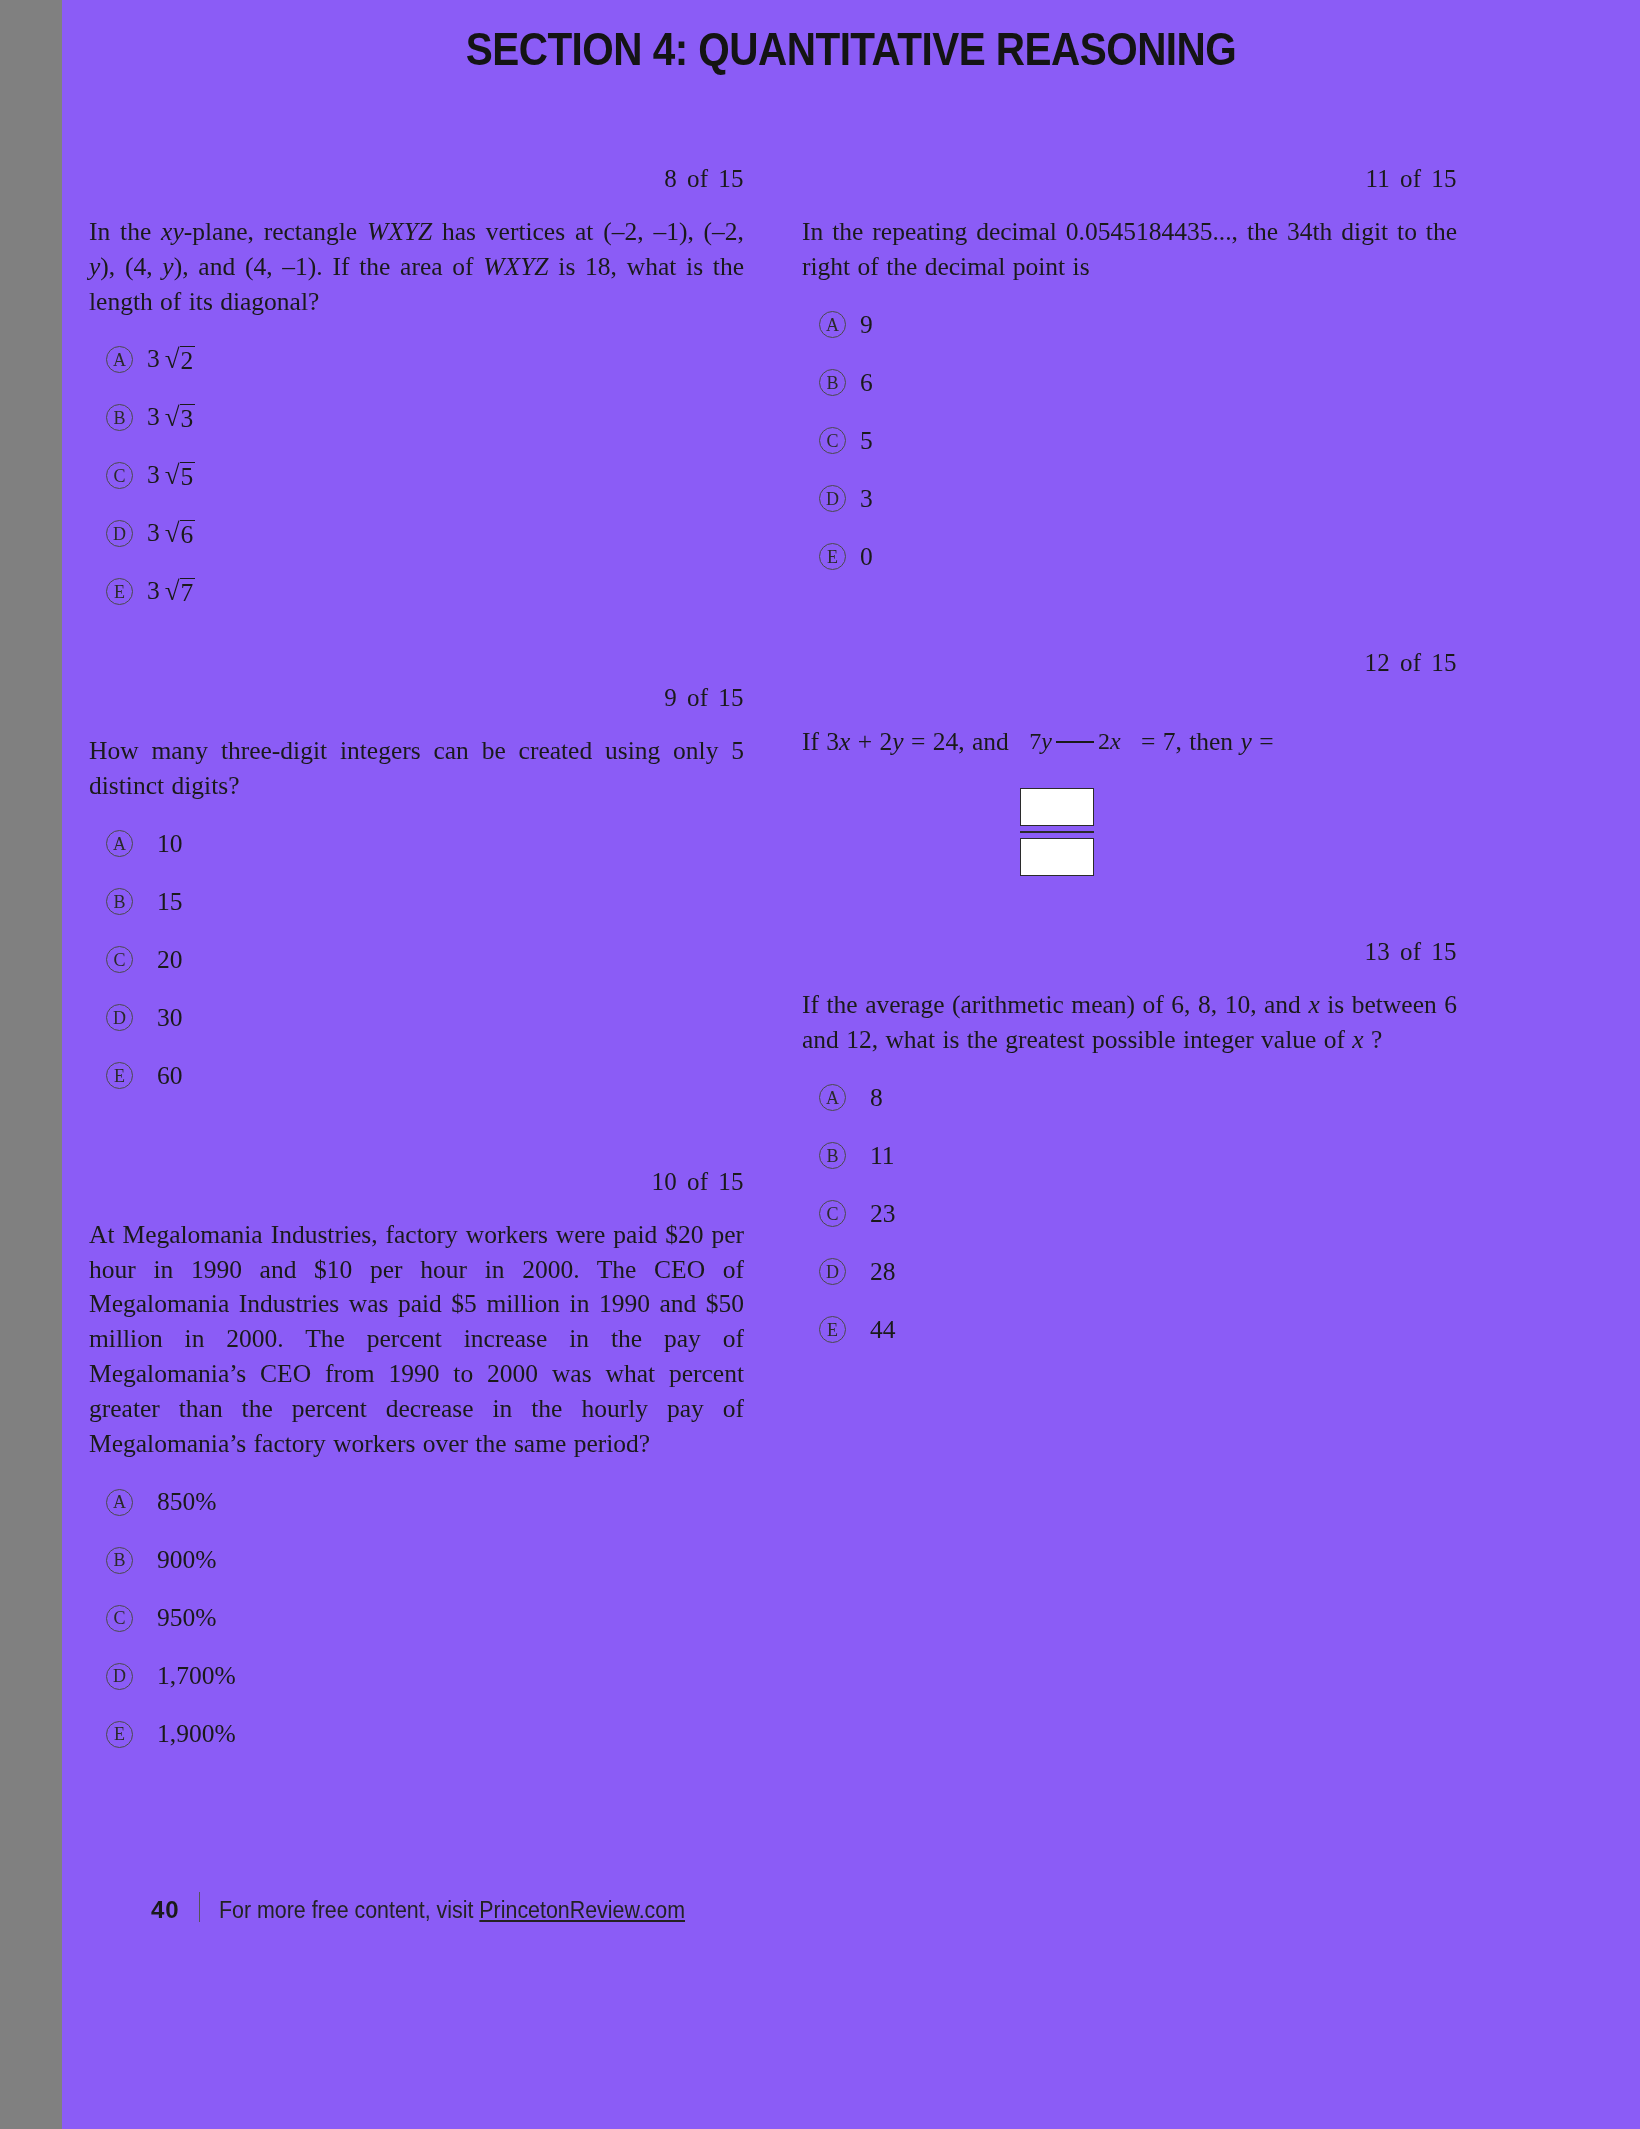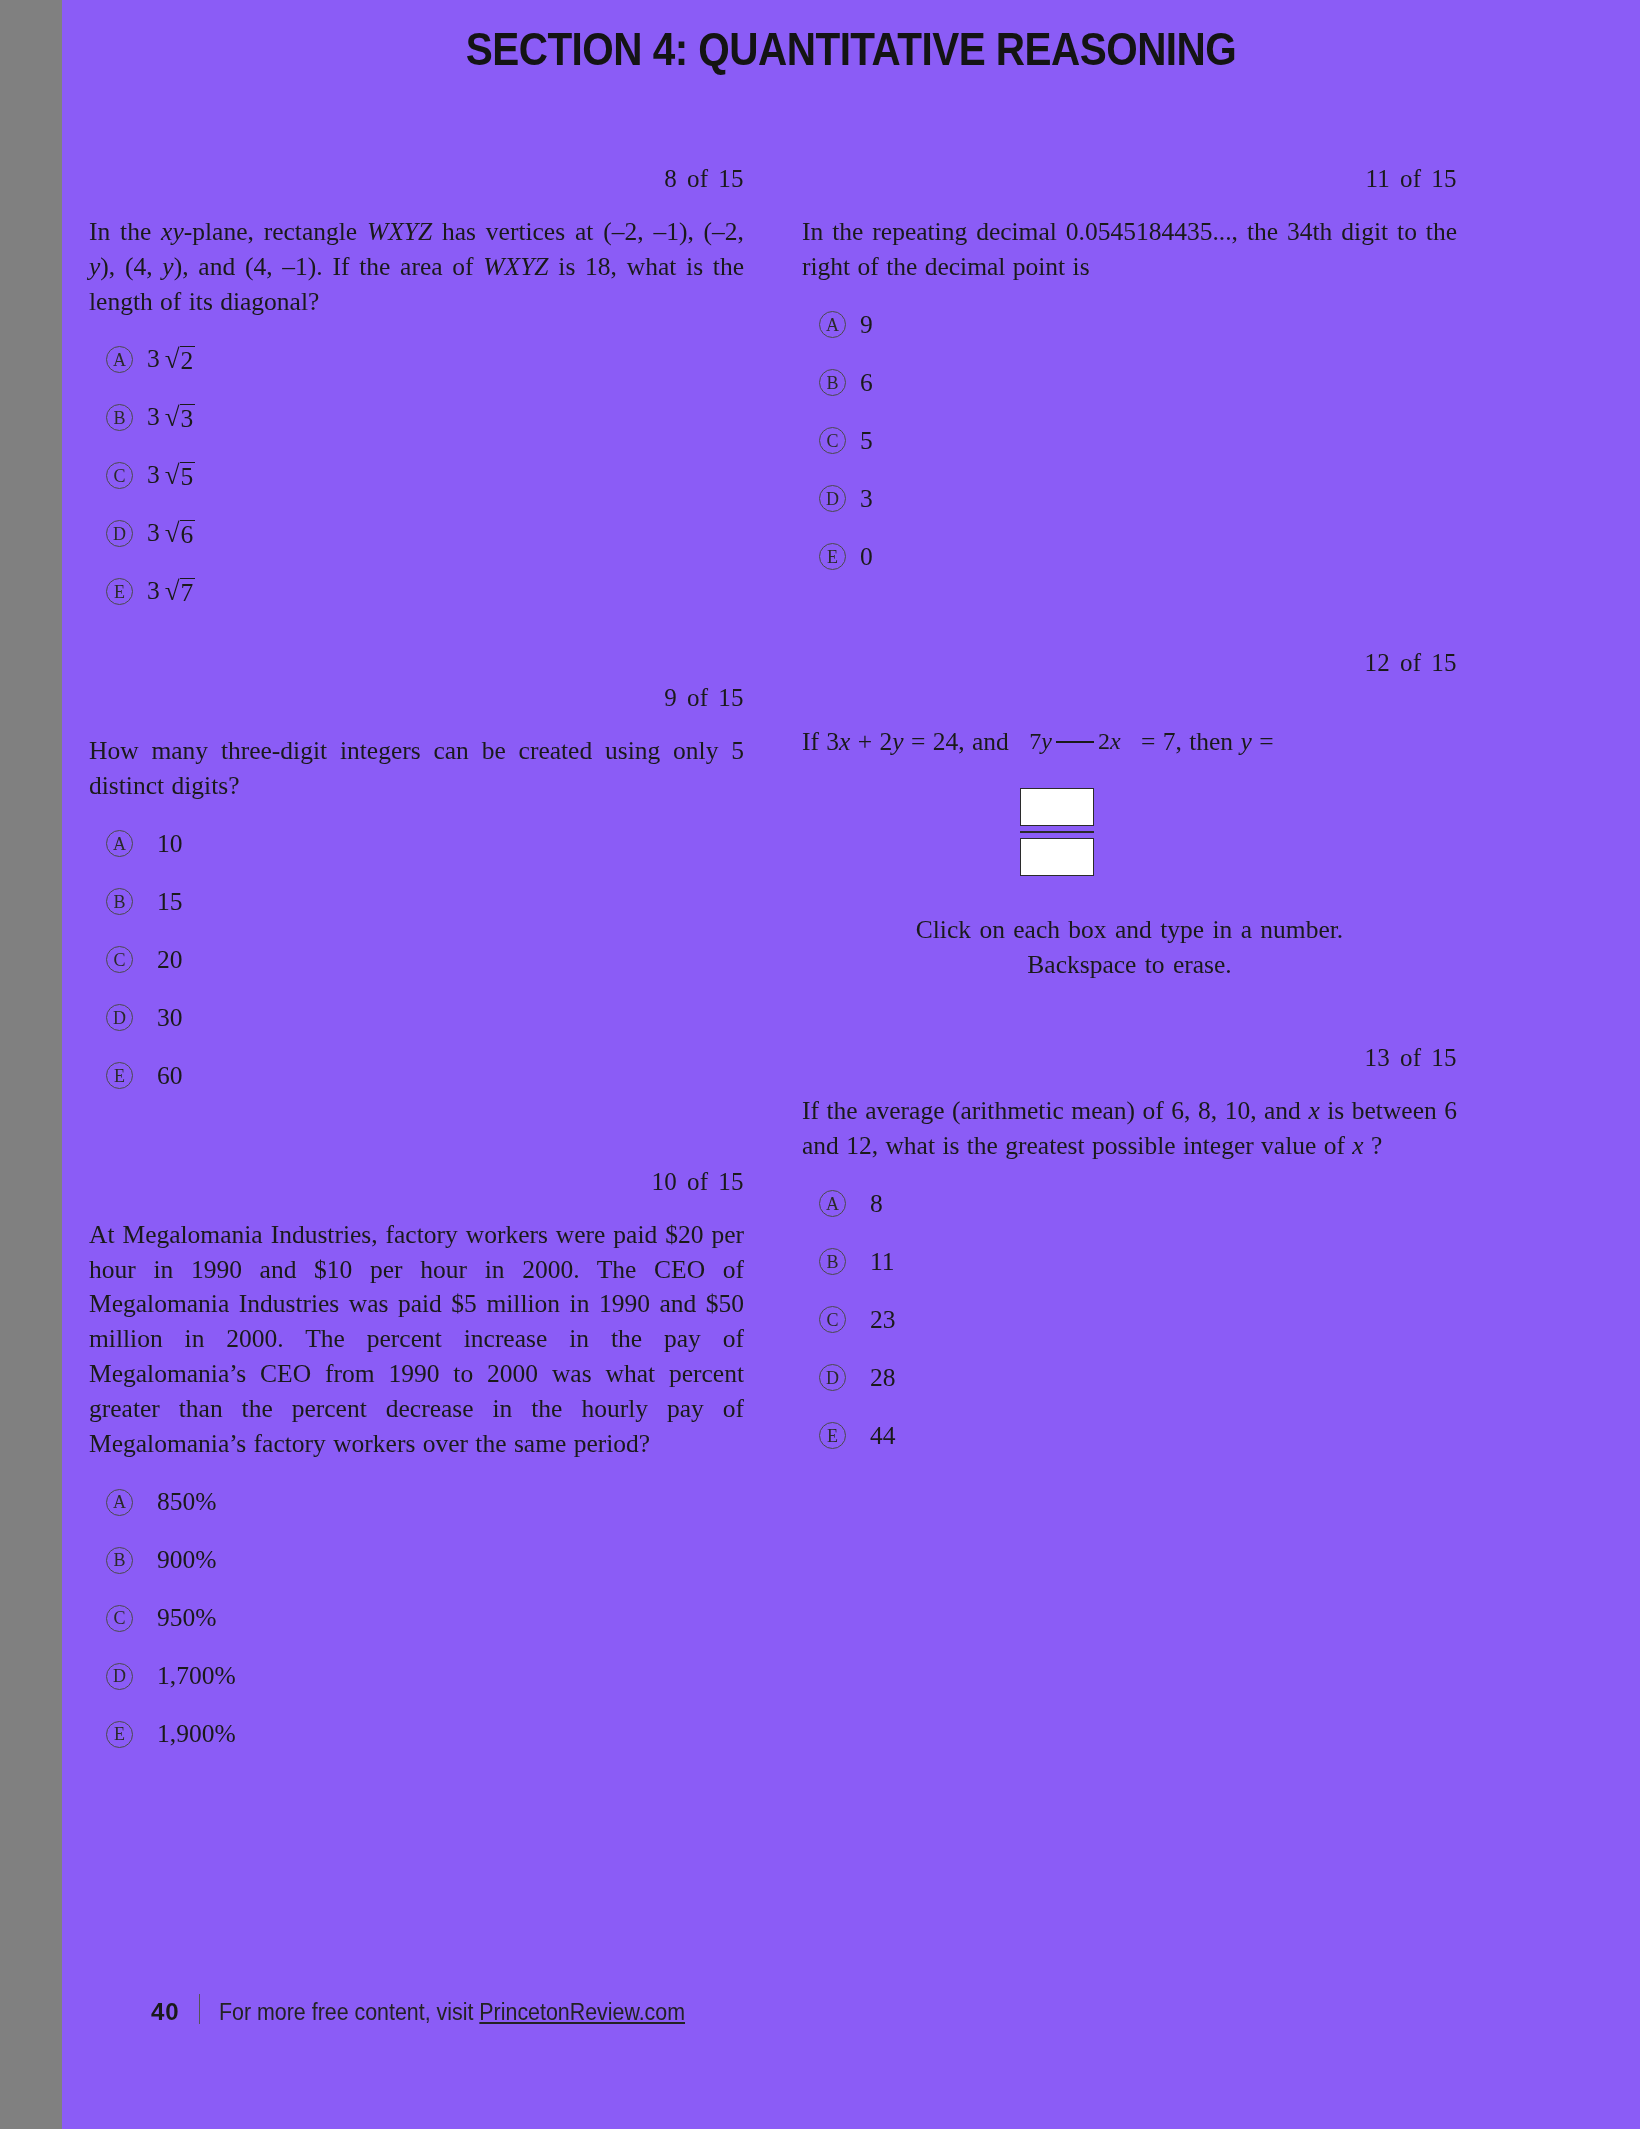--- a/index.html
+++ b/index.html
@@ -189,21 +189,21 @@
   }
   .instruct div { white-space: nowrap; }
 
   .spacer-lg { height: 56px; }
   .spacer-sm { height: 26px; }
 
   
   .footer {
     position: absolute;
     left: 89px;
-    top: 1990px;
+    top: 1888px;
     display: flex;
     align-items: baseline;
     font-family: "Liberation Sans Narrow", "Liberation Sans", sans-serif;
   }
   .footer-page {
     font-weight: bold;
     font-size: 24px;
     color: #1a1a1a;
     letter-spacing: 1px;
   }
@@ -383,24 +383,20 @@
               <span class="bar"></span>
               <span class="den"><span>2</span><span class="mi">x</span></span>
             </span><span> = 7, then </span><span class="mi">y</span><span> =</span></div>
 
         <div class="box-frac">
           <div class="ans-box"></div>
           <div class="box-bar"></div>
           <div class="ans-box"></div>
         </div>
 
-        <div class="instruct">
-          <div>Click on each box and type in a number.</div>
-          <div>Backspace to erase.</div>
-        </div>
       </div>
 
       <div class="spacer-lg"></div>
 
       <div class="q-block">
         <div class="q-num">13 of 15</div>
         <div class="q-stem"><span>If the average (arithmetic mean) of 6, 8, 10, and </span><span class="mi">x</span><span> is between 6 and 12, what is the greatest possible integer value of </span><span class="mi">x</span><span> ?</span></div>
 
         <div class="choices gap-wide">
           <div class="choice">

